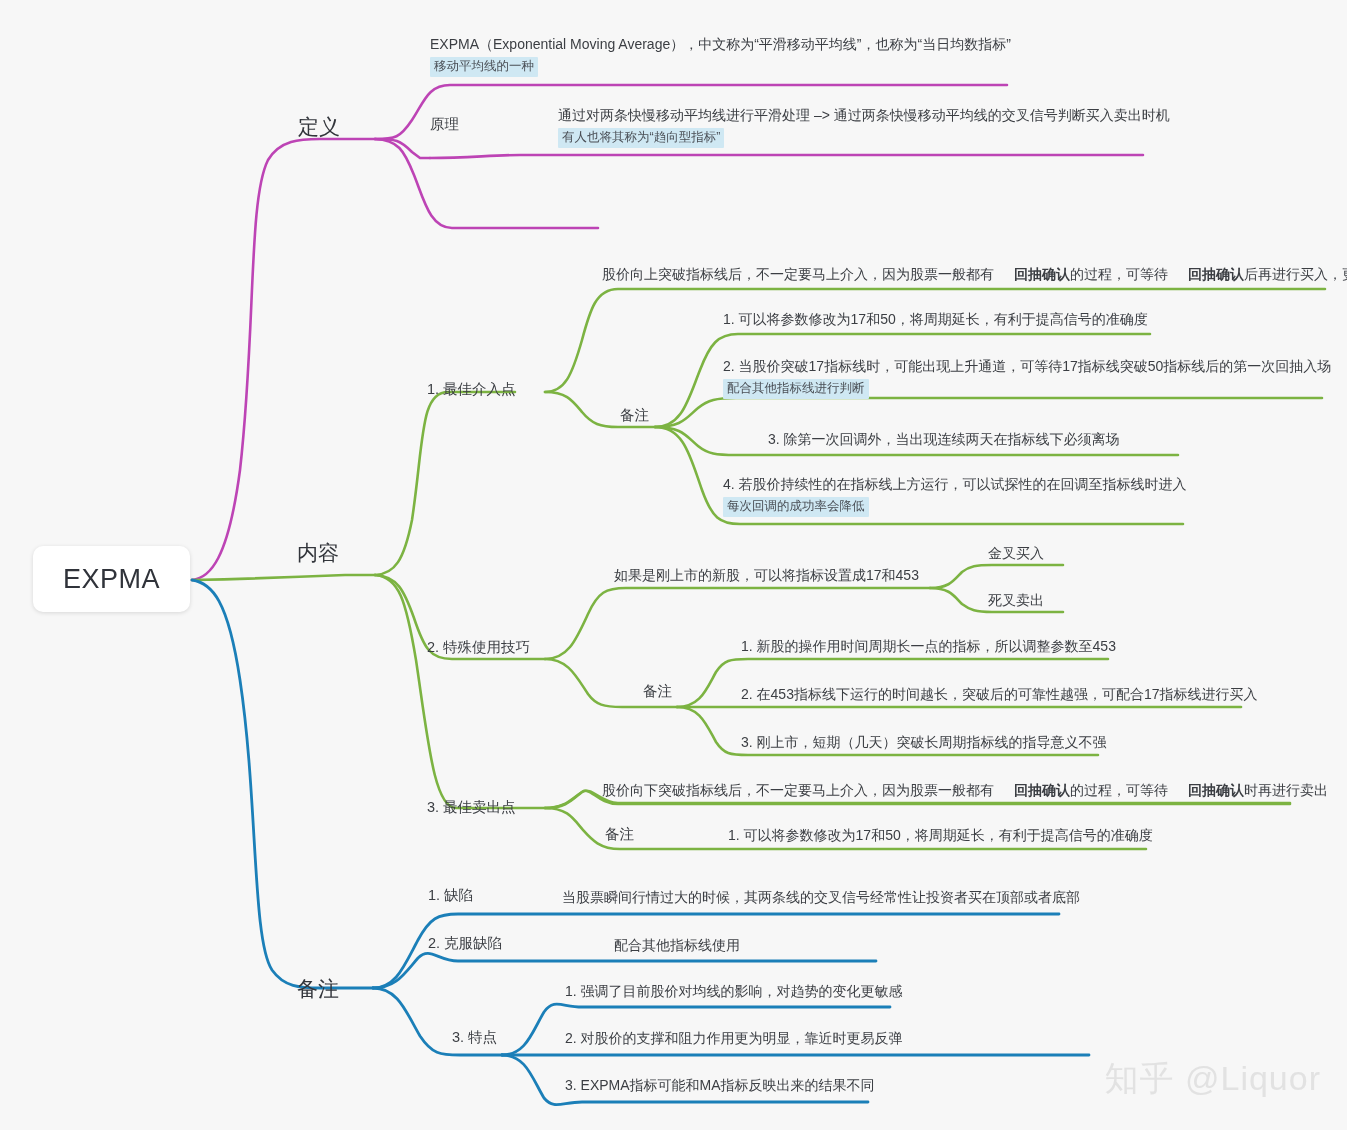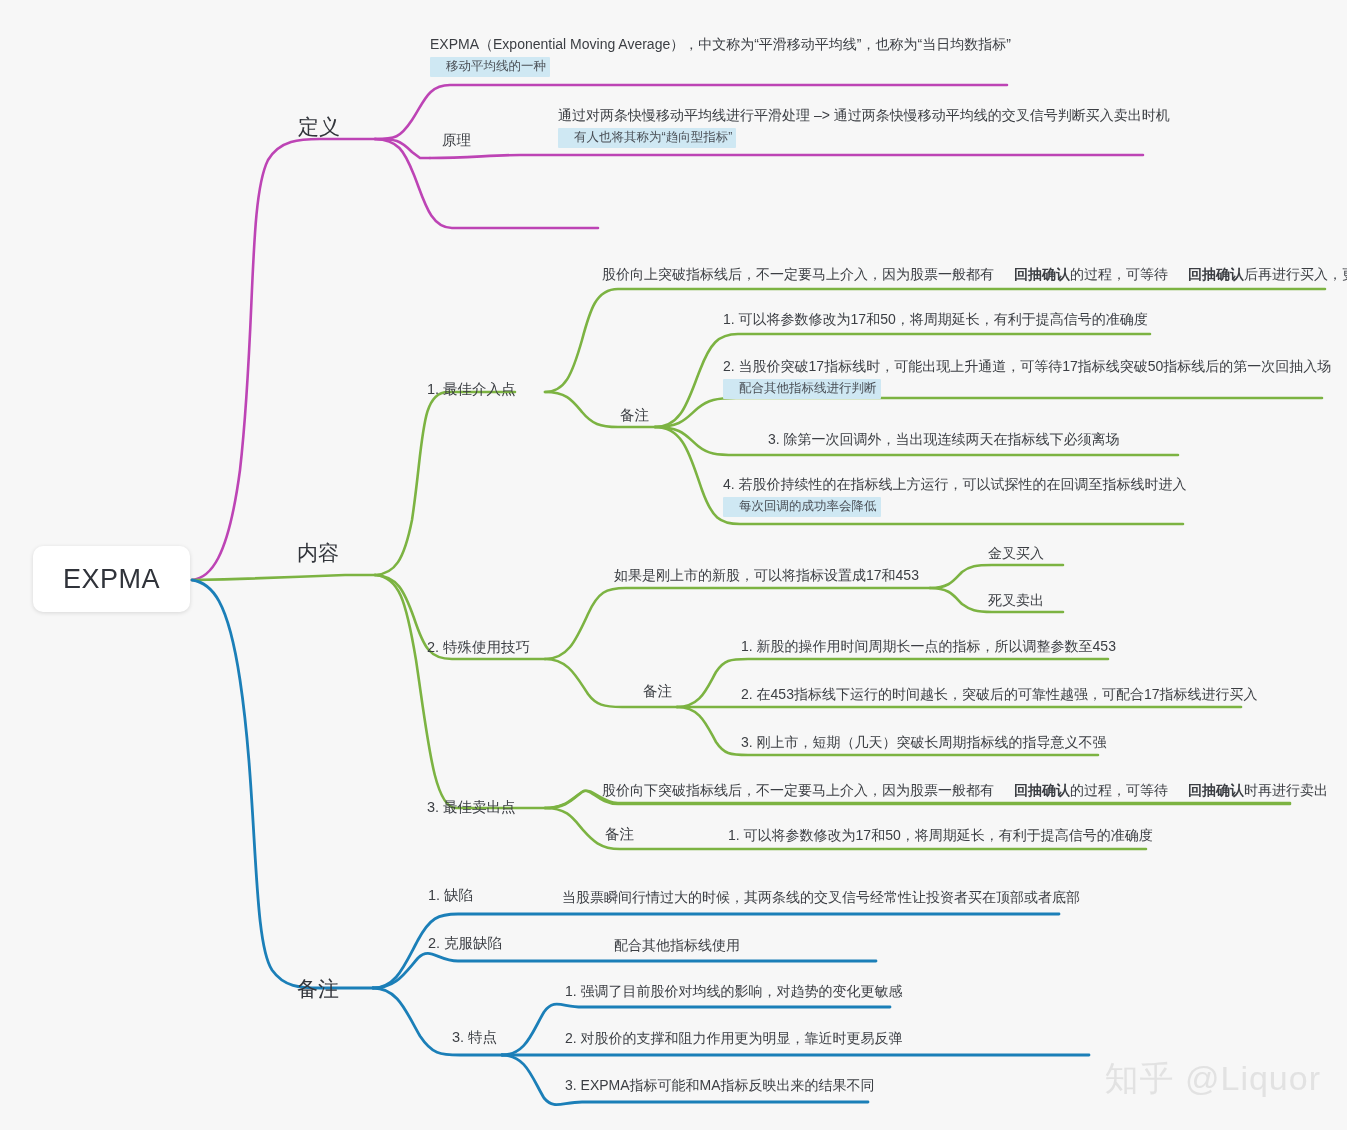--- a/index.html
+++ b/index.html
@@ -23,21 +23,21 @@
   }
   .lvl1{font-size:21px;color:#32353b;}
   .lvl2{font-size:14.5px;color:#3b3e43;}
   .leaf{font-size:14px;color:#3b3e43;}
   .b{font-weight:bold;margin-left:10px;}
   .hl{
     display:inline-block;
     background:#cfe8f3;
     color:#4a4f56;
     font-size:12.5px;
-    padding:1px 4px 2px 16px;
+    padding:1px 4px 2px 4px;
     margin-top:3px;
     border-radius:1px;
   }
   .wm{
     position:absolute;right:26px;bottom:28px;
     font-size:34px;color:#e2e2e2;letter-spacing:1px;
     font-weight:500;user-select:none;
   }
 </style>
 </head>
@@ -100,21 +100,21 @@
 
   <div class="node lvl1" style="left:298px;top:113px;">
     <span class="txt">定义</span>
   </div>
 
   <div class="node leaf" style="left:430px;top:35px;">
     <span class="txt">EXPMA（Exponential Moving Average），中文称为“平滑移动平均线”，也称为“当日均数指标”</span>
     <span class="hl">移动平均线的一种</span>
   </div>
 
-  <div class="node lvl2" style="left:430px;top:131px;margin-left:12px;">
+  <div class="node lvl2" style="left:430px;top:115px;">
     <span class="txt">原理</span>
   </div>
 
   <div class="node leaf" style="left:558px;top:106px;">
     <span class="txt">通过对两条快慢移动平均线进行平滑处理 –&gt; 通过两条快慢移动平均线的交叉信号判断买入卖出时机</span>
     <span class="hl">有人也将其称为“趋向型指标”</span>
   </div>
 
 
   <div class="node lvl1" style="left:297px;top:539px;">

